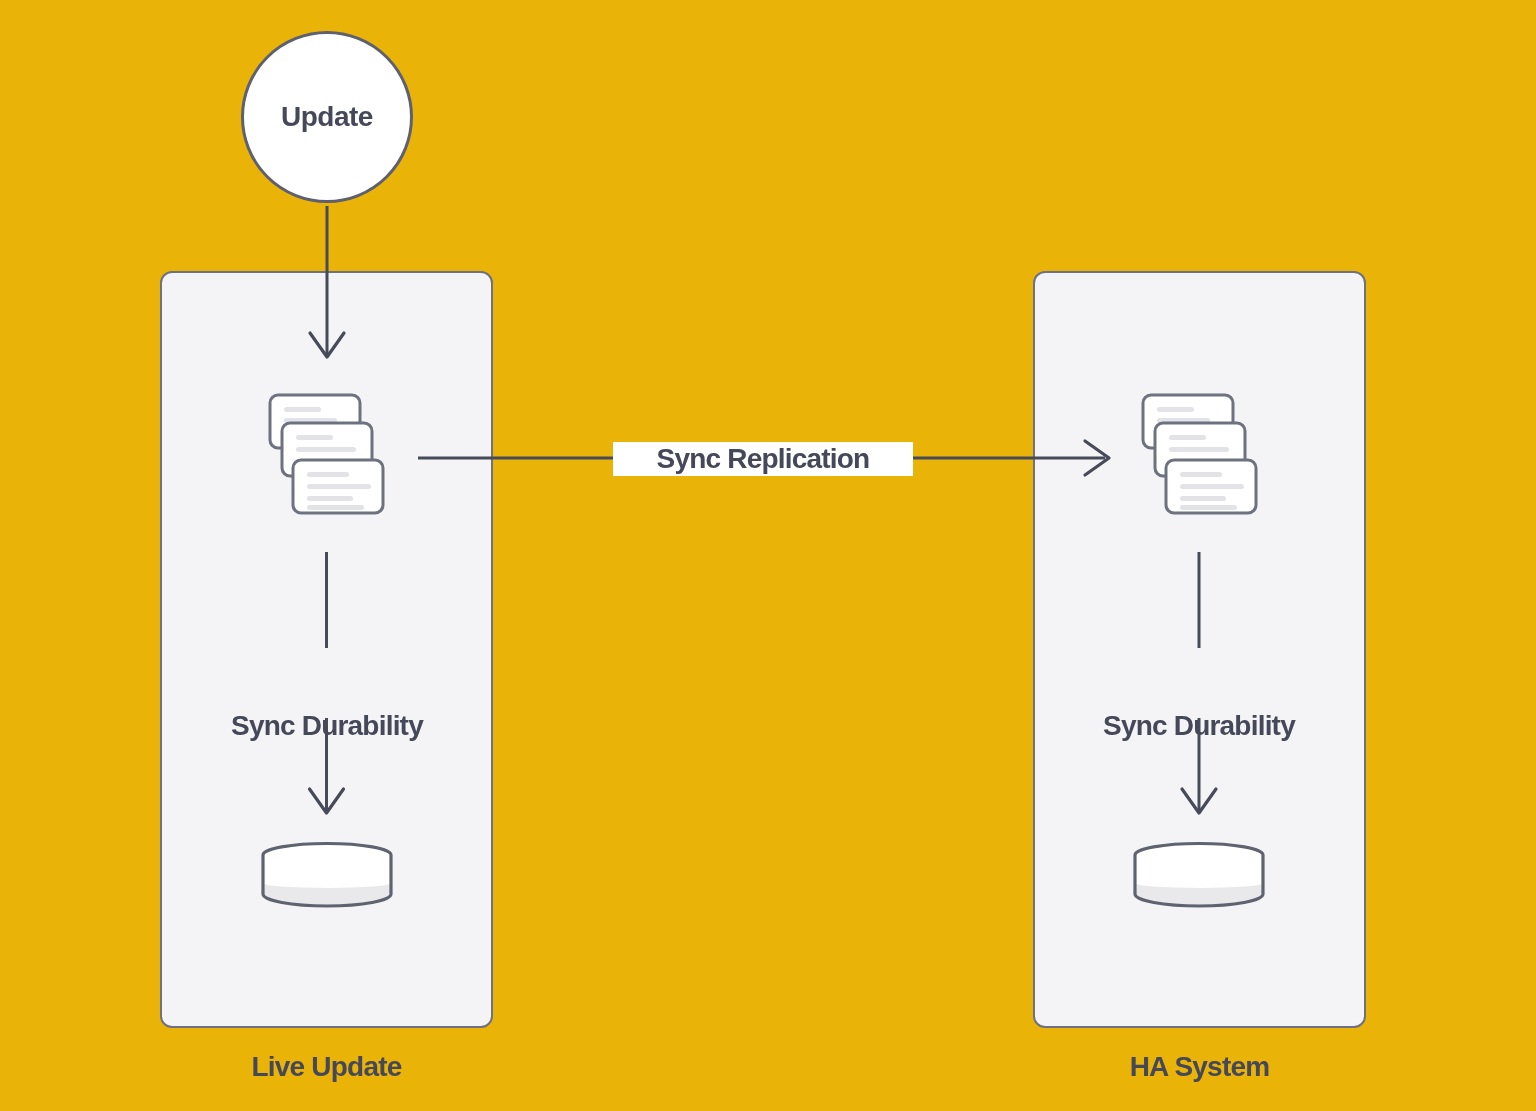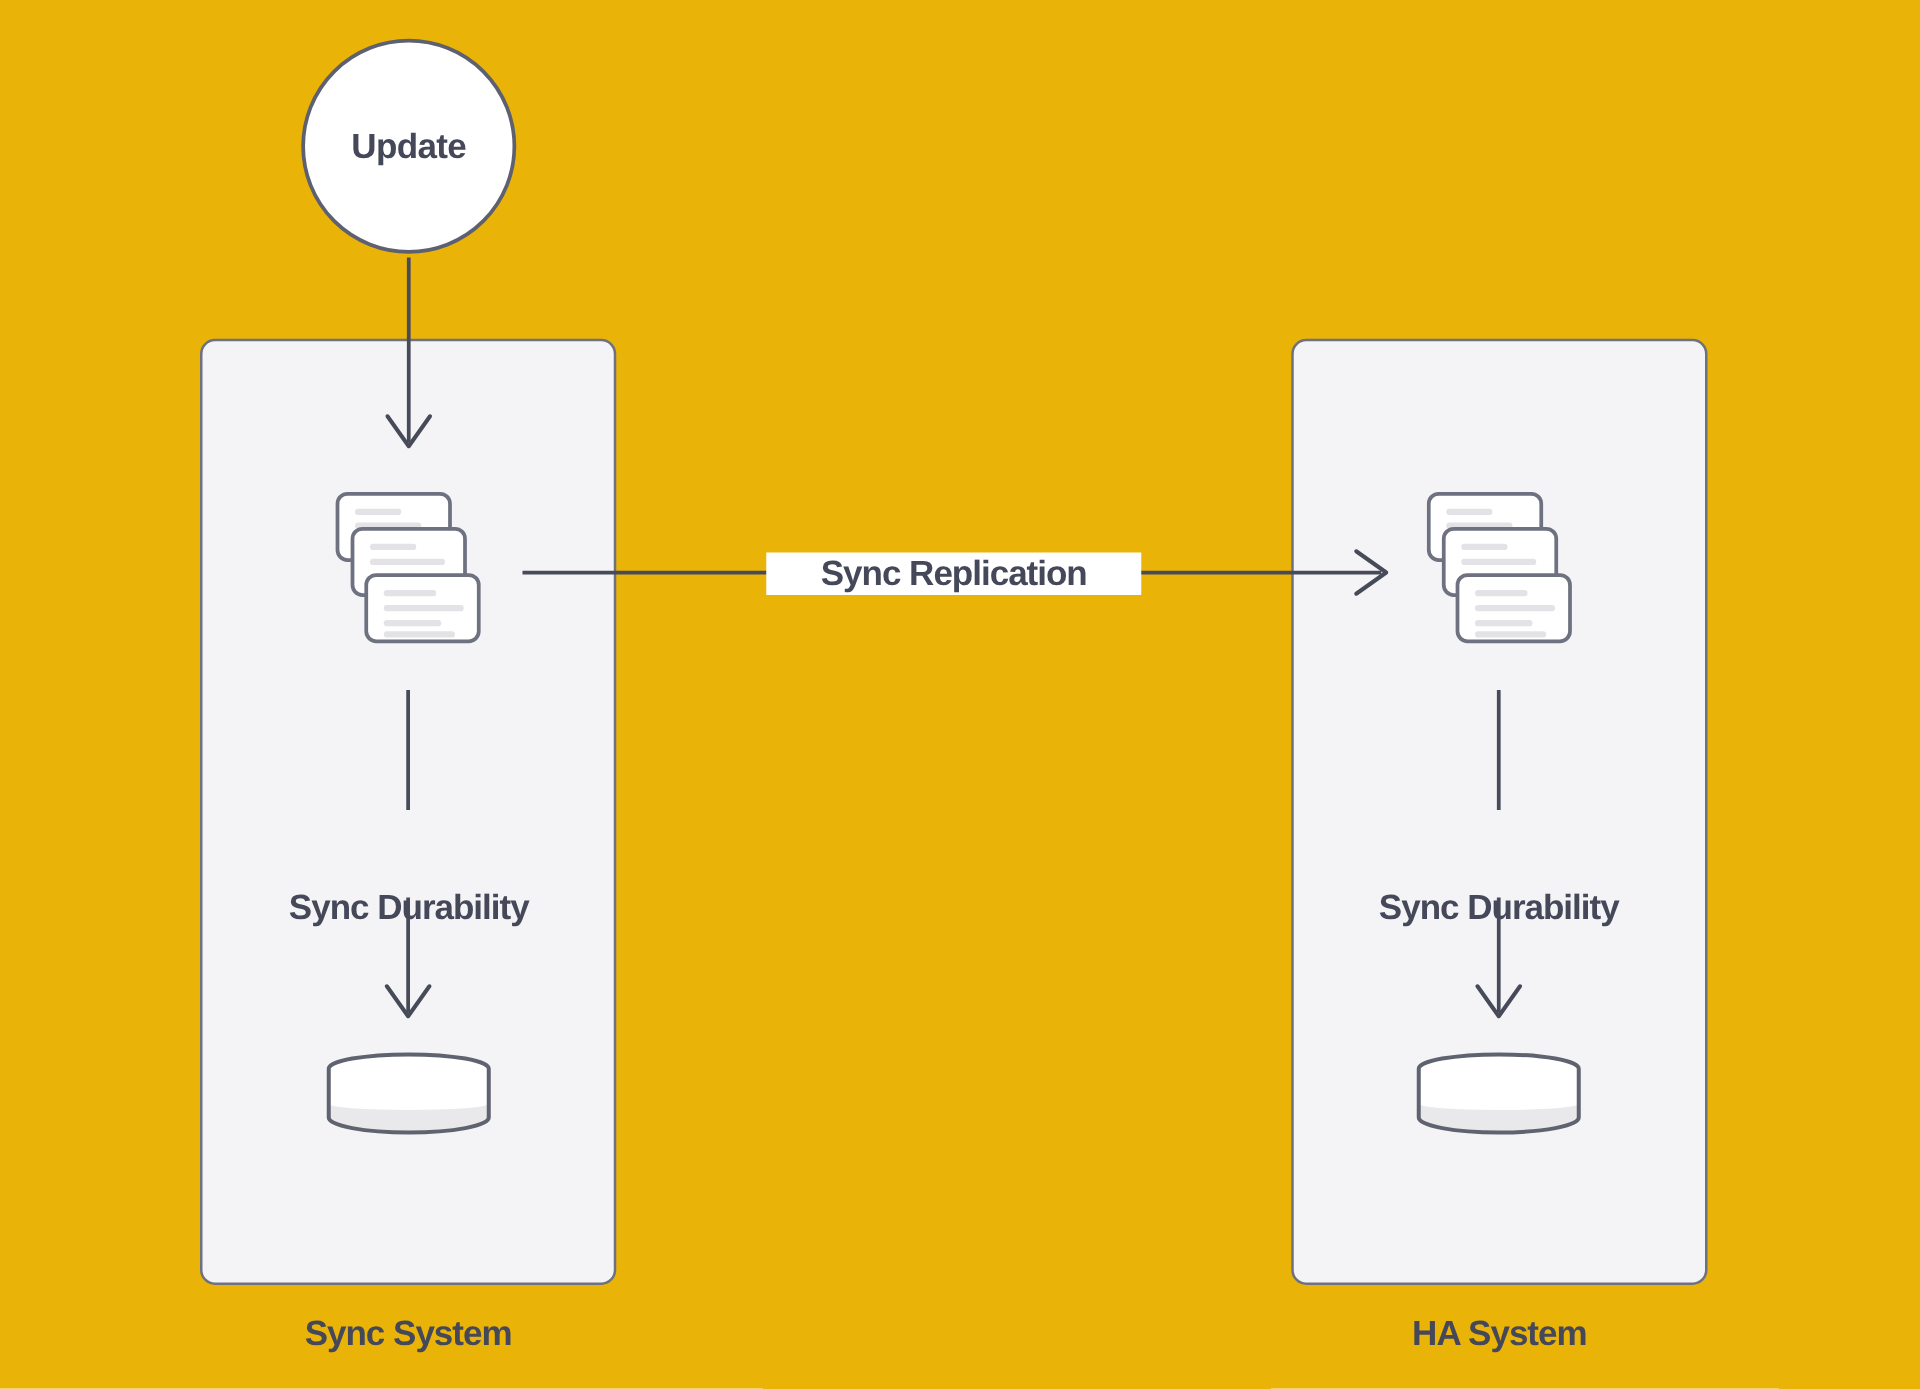--- a/index.html
+++ b/index.html
@@ -201,16 +201,16 @@
   <svg class="abs db-disk right" viewBox="0 0 134 70" xmlns="http://www.w3.org/2000/svg">
     <path d="M 3 14 A 64 11.5 0 0 1 131 14 L 131 53 A 64 12 0 0 1 3 53 Z" fill="#ffffff"></path>
     <path d="M 3 42 A 64 5 0 0 0 131 42 L 131 53 A 64 12 0 0 1 3 53 Z" fill="#e9e9eb"></path>
     <path d="M 3 14 A 64 11.5 0 0 1 131 14 L 131 53 A 64 12 0 0 1 3 53 Z" fill="none" stroke="#5f6370" stroke-width="3.2"></path>
   </svg>
 
   <div class="abs diagram-label replication-label">Sync Replication</div>
   <div class="abs diagram-label durability-label left">Sync Durability</div>
   <div class="abs diagram-label durability-label right">Sync Durability</div>
 
-  <div class="abs diagram-label system-name left">Sync System</div>
+  <div class="abs diagram-label system-name left">Live Update</div>
   <div class="abs diagram-label system-name right">HA System</div>
 
 </div>
 
 </body></html>

